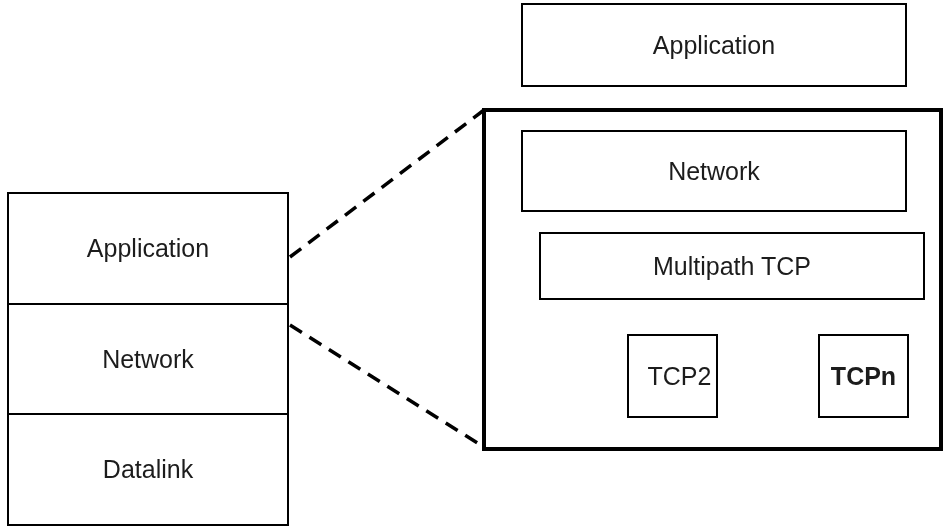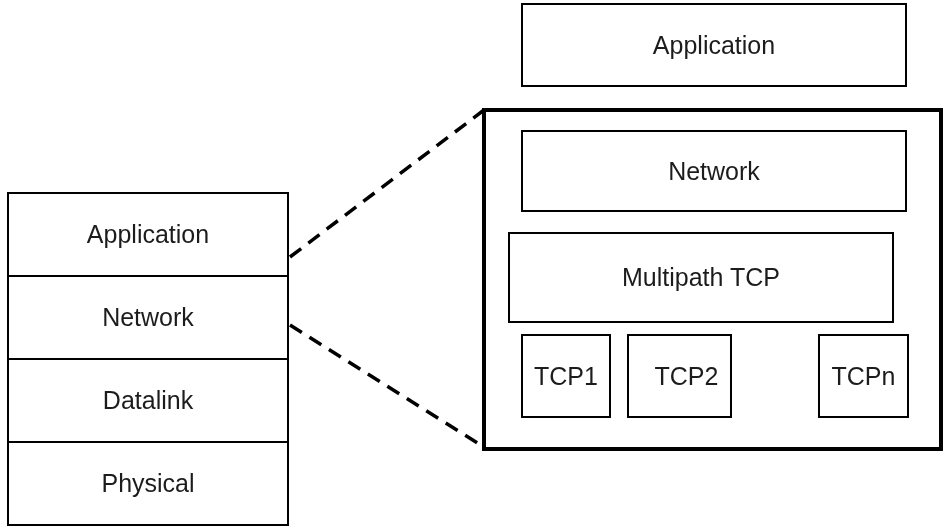--- a/index.html
+++ b/index.html
@@ -48,56 +48,54 @@
   .stack .layer:first-child { margin-top: 0; }
   
   .app-box   { left: 521px; top: 3px;   width: 386px; height: 84px; }
   .zoom-box  {
     position: absolute;
     left: 482px; top: 108px; width: 461px; height: 343px;
     background: #ffffff;
     border: 4px solid #000000;
   }
   .socket-box { left: 521px; top: 130px; width: 386px; height: 82px; }
-  .mptcp-box  { left: 508px; top: 232px; width: 386px; height: 91px; }
+  .mptcp-box  { left: 539px; top: 232px; width: 386px; height: 68px; }
   .tcp1-box   { left: 521px; top: 334px; width: 90px;  height: 84px; }
-  .tcp2-box   { left: 627px; top: 334px; width: 105px;  height: 84px; padding-left: 14px; }
-  .tcpn-box   { left: 818px; top: 334px; width: 91px;  height: 84px; }
+  .tcp2-box   { left: 627px; top: 334px; width: 91px;  height: 84px; padding-left: 14px; }
+  .tcpn-box   { left: 818px; top: 334px; width: 91px;  height: 84px; font-weight: bold; }
   .overlay {
     position: absolute;
     left: 0; top: 0;
     width: 950px; height: 531px;
     pointer-events: none;
   }
 </style>
 </head>
 <body>
 
 <div class="canvas">
 
   <div class="stack">
     <div class="layer">Application</div>
     <div class="layer">Network</div>
     <div class="layer">Datalink</div>
-    <div class="layer">Physical</div>
   </div>
 
   <svg class="overlay" viewBox="0 0 950 531" xmlns="http://www.w3.org/2000/svg">
     <line x1="290" y1="257" x2="484" y2="110" stroke="#000000" stroke-width="3.5" stroke-dasharray="14 9"></line>
     <line x1="290" y1="325" x2="484" y2="447" stroke="#000000" stroke-width="3.5" stroke-dasharray="14 9"></line>
     <line x1="728" y1="377" x2="803" y2="377" stroke="#000000" stroke-width="7" stroke-dasharray="17 11"></line>
   </svg>
 
   <div class="box app-box">Application</div>
 
   <div class="zoom-box"></div>
 
   <div class="box socket-box">Network</div>
 
   <div class="box mptcp-box">Multipath TCP</div>
 
-  <div class="box tcp1-box">TCP1</div>
 
   <div class="box tcp2-box">TCP2</div>
 
   <div class="box tcpn-box">TCPn</div>
 
 </div>
 
 </body></html>

